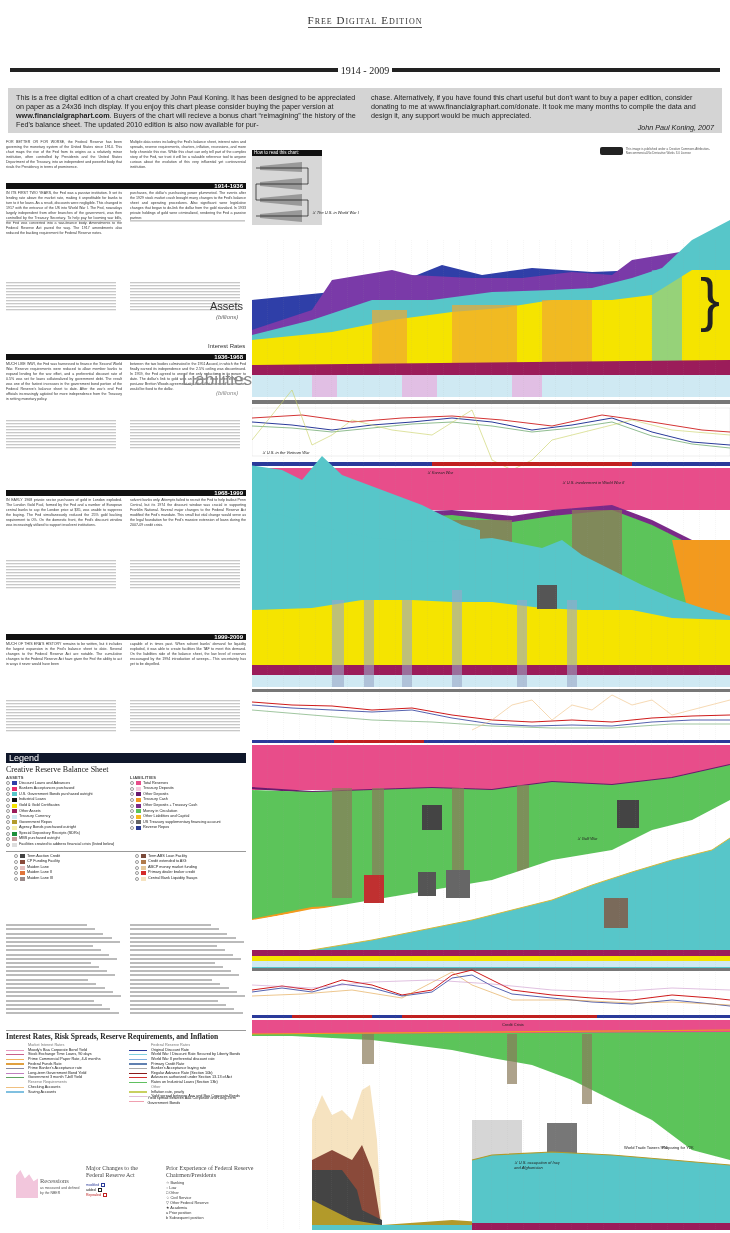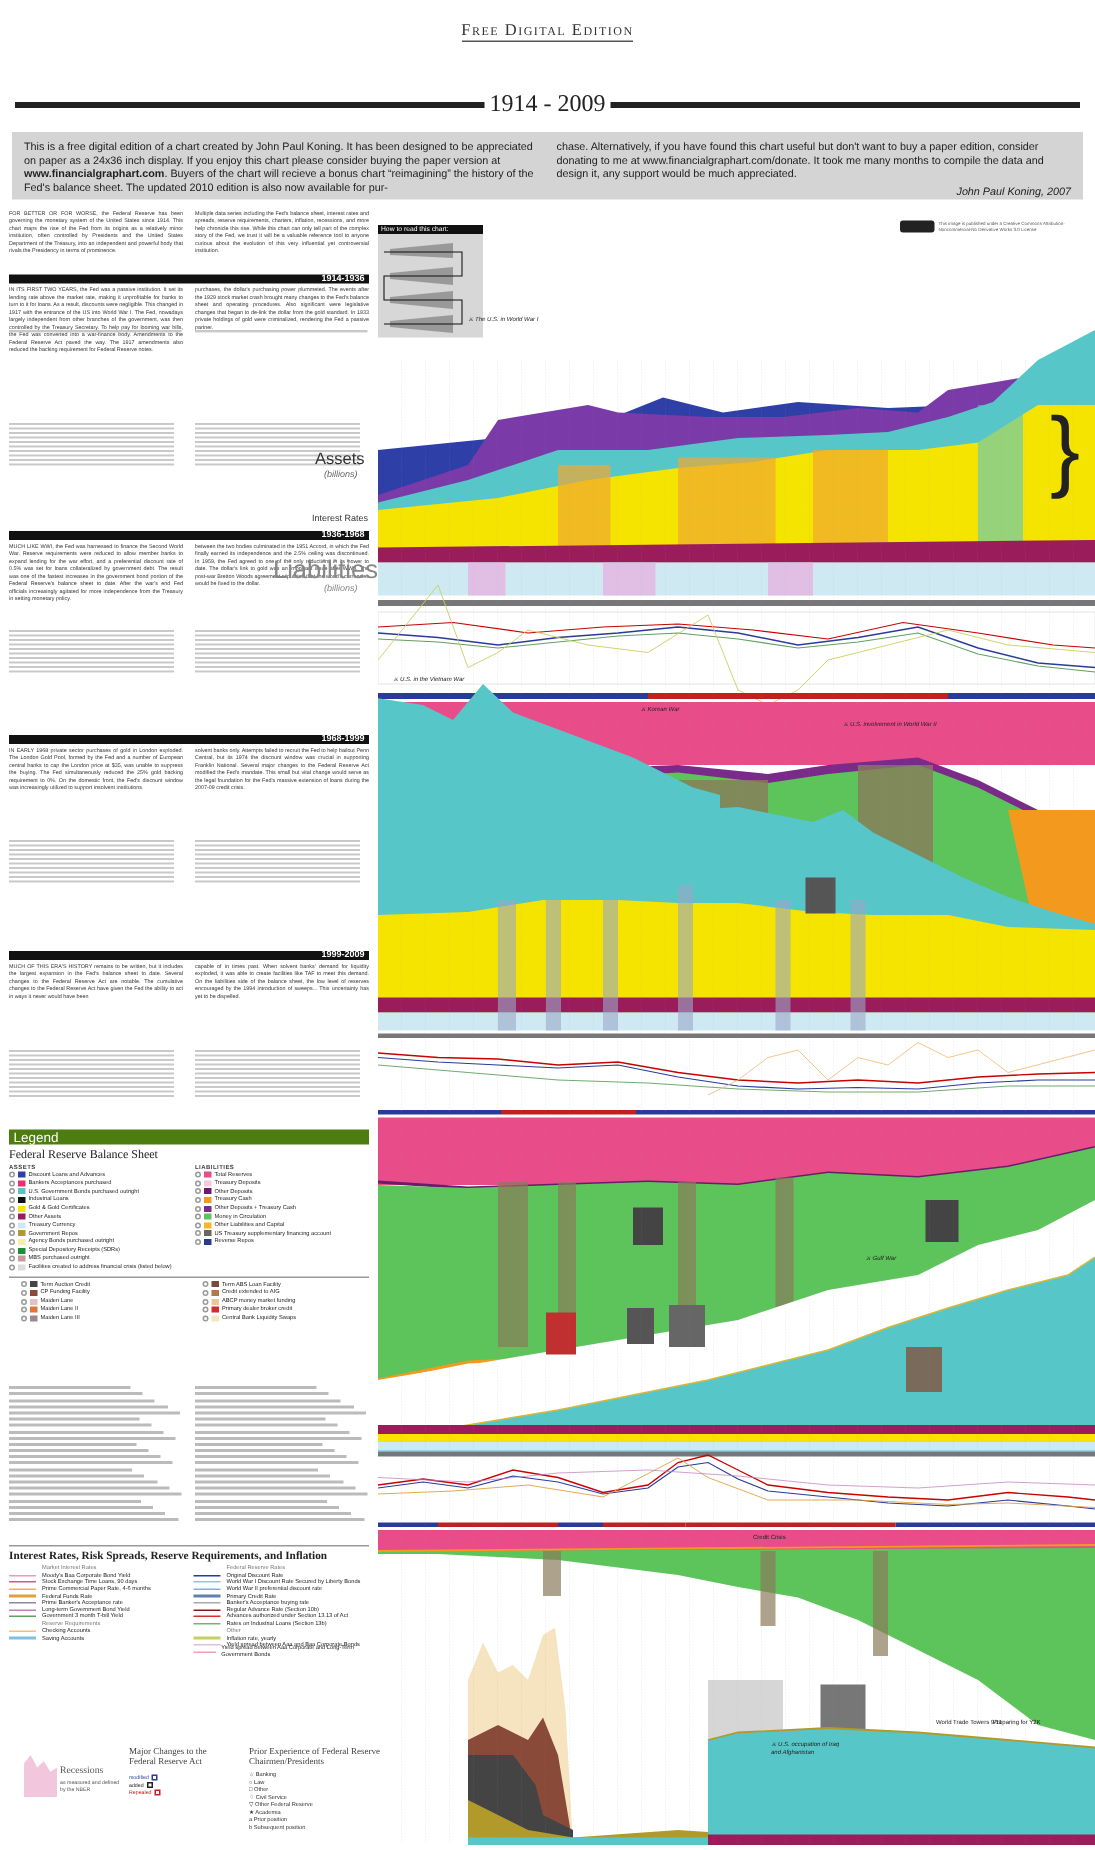--- a/index.html
+++ b/index.html
@@ -6,33 +6,33 @@
   html, body { width: 730px; height: 1233px; background: #fff; overflow: hidden; }
   body { font-family: "Liberation Sans", sans-serif; color: #222; position: relative; }
 
   .header { position: absolute; left: 0; top: 0; width: 730px; height: 80px; }
   .free-ed { position: absolute; top: 14px; width: 100%; text-align: center; font-family: "Liberation Serif", serif; font-size: 11px; letter-spacing: 1px; color: #333; }
   .free-ed span { border-bottom: 1px solid #555; padding-bottom: 1px; font-variant: small-caps; }
   .main-title { position: absolute; top: 28px; width: 100%; text-align: center; font-family: "Liberation Serif", serif; font-size: 31px; letter-spacing: 1px; color: #222; font-variant: small-caps; white-space: nowrap; }
   .main-title .ofthe { font-size: 11px; font-style: italic; font-variant: normal; vertical-align: middle; margin: 0 3px; }
   .years-row { position: absolute; top: 64px; left: 10px; width: 710px; height: 12px; display: flex; align-items: center; }
   .years-row .bar { flex: 1; height: 4px; background: #222; }
-  .years-row .yr { font-family: "Liberation Serif", serif; font-size: 16px; padding: 0 3px; color: #222; }
+  .years-row .yr { font-family: "Liberation Serif", serif; font-size: 10px; padding: 0 3px; color: #222; }
 
   .intro { position: absolute; left: 8px; top: 88px; width: 714px; height: 45px; background: #d4d4d4; padding: 5px 8px; display: flex; gap: 12px; font-size: 7.2px; line-height: 9px; color: #222; }
   .intro .col { flex: 1; }
   .intro b { font-weight: bold; }
   .intro .sig { text-align: right; font-style: italic; margin-top: 3px; }
 
   .text-col { position: absolute; left: 6px; width: 240px; font-size: 3.6px; line-height: 5px; color: #333; }
   .text-col .cols { display: flex; gap: 8px; }
   .text-col .cols > div { flex: 1; text-align: justify; }
   .section-bar { position: absolute; left: 6px; width: 240px; height: 6px; background: #111; color: #fff; font-size: 6px; line-height: 6px; text-align: right; padding-right: 3px; font-weight: bold; }
 
-  .legend-hdr { position: absolute; left: 6px; top: 753px; width: 240px; height: 10px; background: #4d7c0f; color: #fff; font-size: 9px; line-height: 10px; padding-left: 3px; }
+  .legend-hdr { position: absolute; left: 6px; top: 753px; width: 240px; height: 10px; background: #0f172a; color: #fff; font-size: 9px; line-height: 10px; padding-left: 3px; }
   .legend-box { position: absolute; left: 6px; top: 765px; width: 240px; font-size: 3.8px; line-height: 5.5px; }
   .legend-box h3 { font-family: "Liberation Serif", serif; font-weight: normal; font-size: 8px; line-height: 9px; }
   .legend-box .sub { font-size: 4px; font-weight: bold; color: #444; letter-spacing: .3px; }
   .lg-cols { display: flex; gap: 8px; margin-top: 1px; }
   .lg-cols > div { flex: 1; }
   .lg-item { display: flex; align-items: center; gap: 2px; height: 5.6px; }
   .lg-item .circ { width: 4px; height: 4px; border-radius: 50%; border: 0.5px solid #999; }
   .lg-item .sw { width: 5px; height: 4px; }
   .lg-fac { display: flex; gap: 10px; margin-top: 3px; padding-left: 8px; border-top: 0.6px solid #999; padding-top: 2px; }
   .lg-fac > div { flex: 1; }
@@ -215,21 +215,21 @@
       <rect x="124" y="504" width="110" height="1.3"></rect>
       <rect x="0" y="507" width="110" height="1.3"></rect>
       <rect x="124" y="507" width="110" height="1.3"></rect>
       <rect x="0" y="510" width="110" height="1.3"></rect>
       <rect x="124" y="510" width="110" height="1.3"></rect>
     </g>
 </svg>
 
 <div class="legend-hdr">Legend</div>
 <div class="legend-box">
-  <h3>Federal Reserve Balance Sheet</h3>
+  <h3>Creative Reserve Balance Sheet</h3>
   <div class="lg-cols">
     <div>
       <div class="sub">ASSETS</div>
       <div id="assets-list">
           <div class="lg-item">
             <span class="circ"></span>
             <span class="sw" style="background: rgb(47, 63, 168);"></span>
             <span>Discount Loans and Advances</span>
           </div>
           <div class="lg-item">

